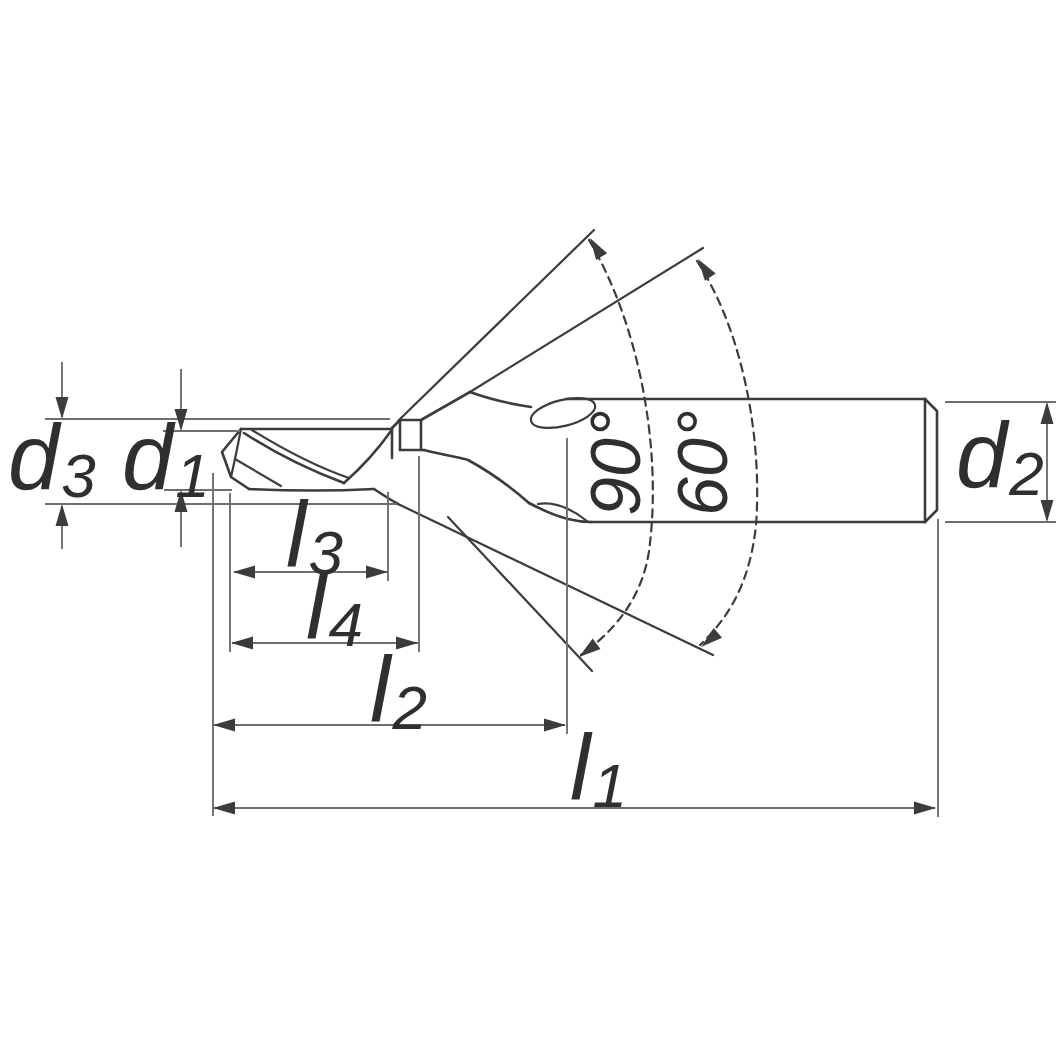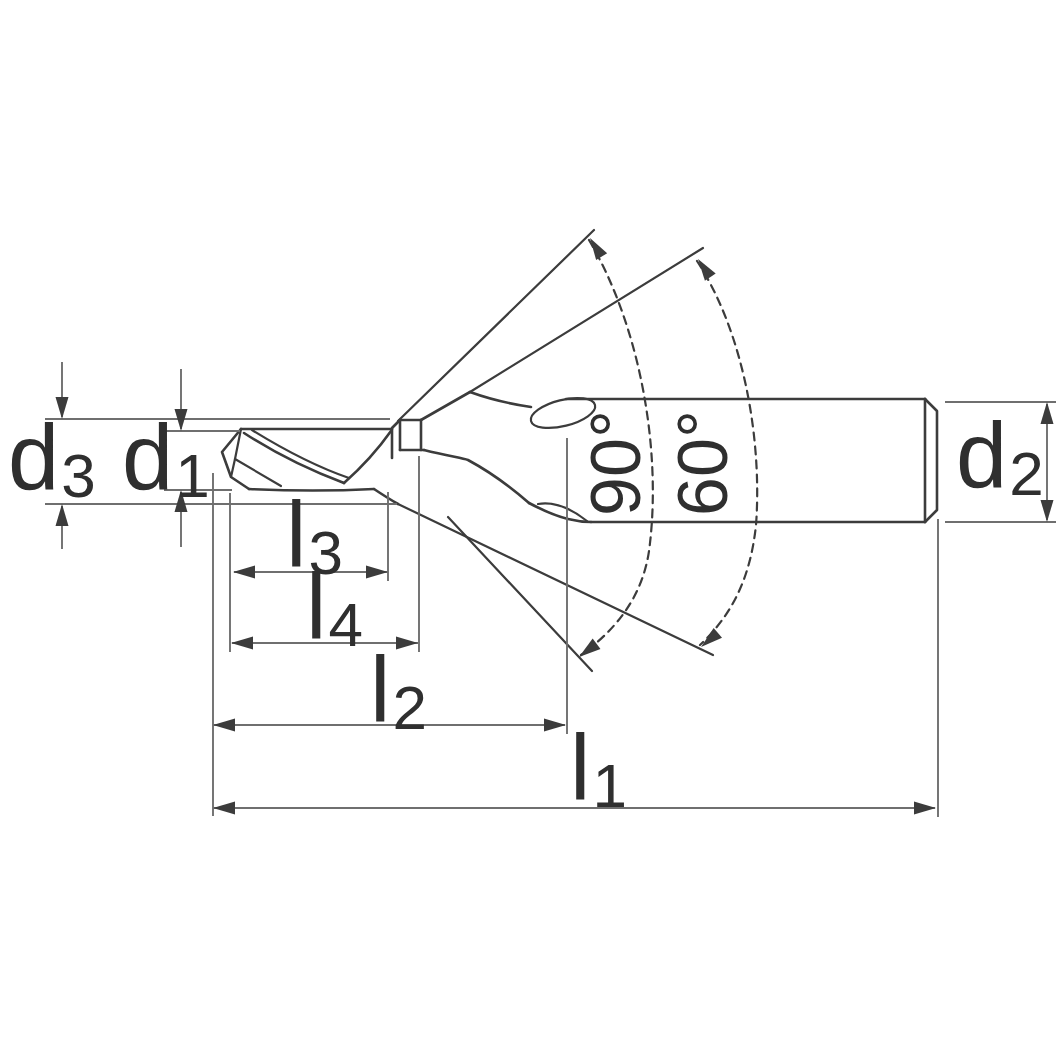--- a/index.html
+++ b/index.html
@@ -3,21 +3,21 @@
 <meta charset="utf-8">
 <title>Drawing</title>
 <style>
   :root{
     --c-background:#ffffff;
     --c-outline:#3c3c3c;
     --c-dimension:#6f6f6f;
     --c-text:#2f2f2f;
   }
   html,body{margin:0;padding:0;background:var(--c-background);}
-  .stage{width:1064px;height:1064px;position:relative;background:var(--c-background);overflow:hidden;}
+  .stage{width:1064px;height:1064px;position:relative;background:var(--c-background);overflow:hidden;font-style:italic;}
   svg{display:block;width:100%;height:100%;}
   .ln{stroke:var(--c-outline);stroke-width:2.6;fill:none;stroke-linecap:round;stroke-linejoin:round;}
   .thin{stroke-width:2.2;}
   .dashed{stroke-dasharray:8 6;stroke-width:2.2;}
   .dim{stroke:var(--c-dimension);stroke-width:1.9;fill:none;stroke-linecap:butt;}
   .arr{fill:var(--c-outline);stroke:none;}
   .txt{fill:var(--c-text);font-family:"Liberation Sans","DejaVu Sans",sans-serif;}
 </style>
 </head>
 <body>

